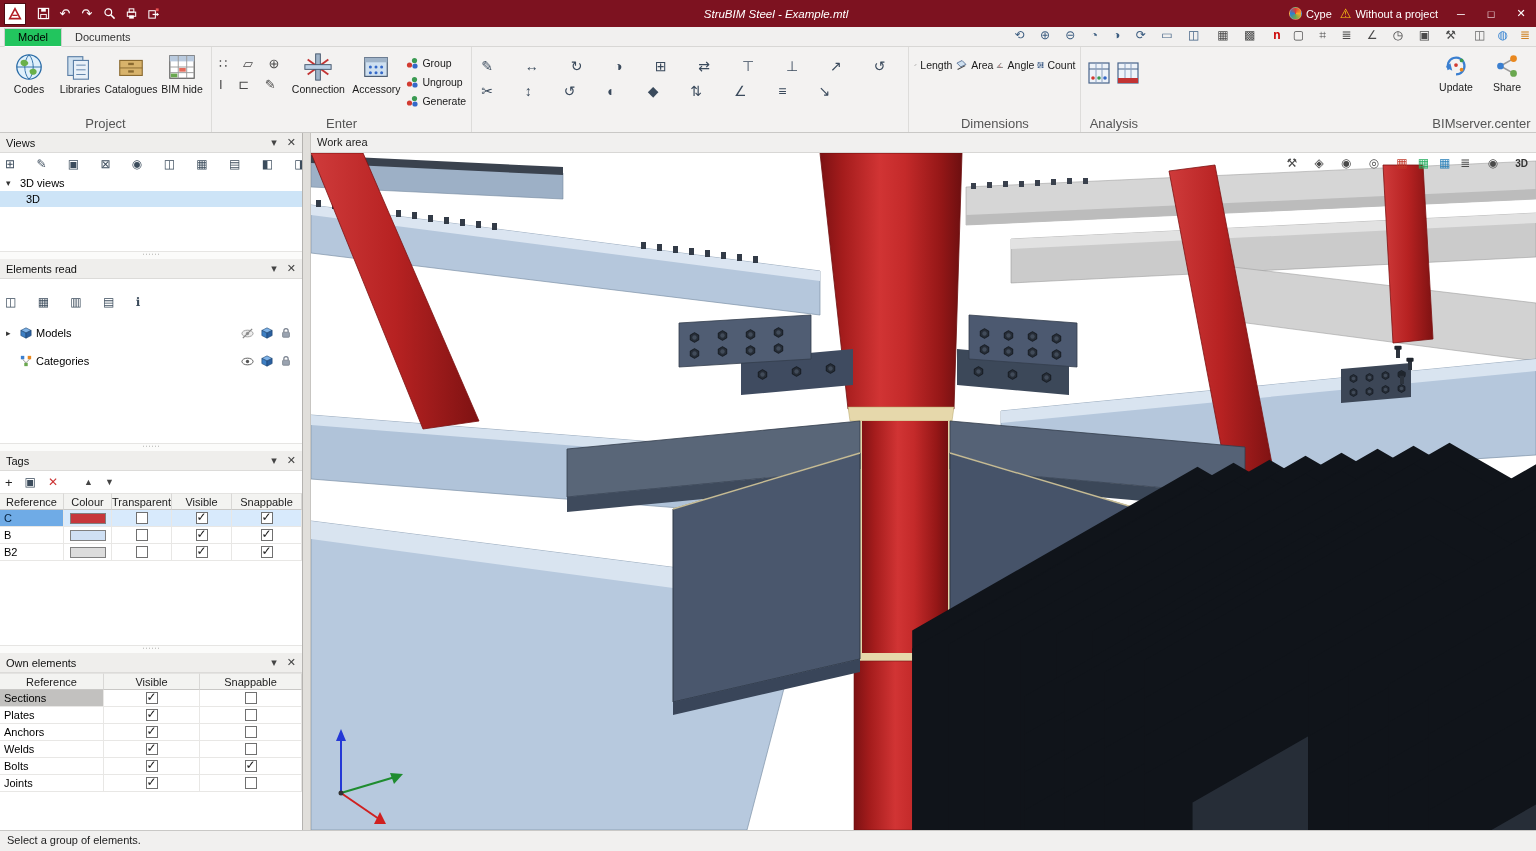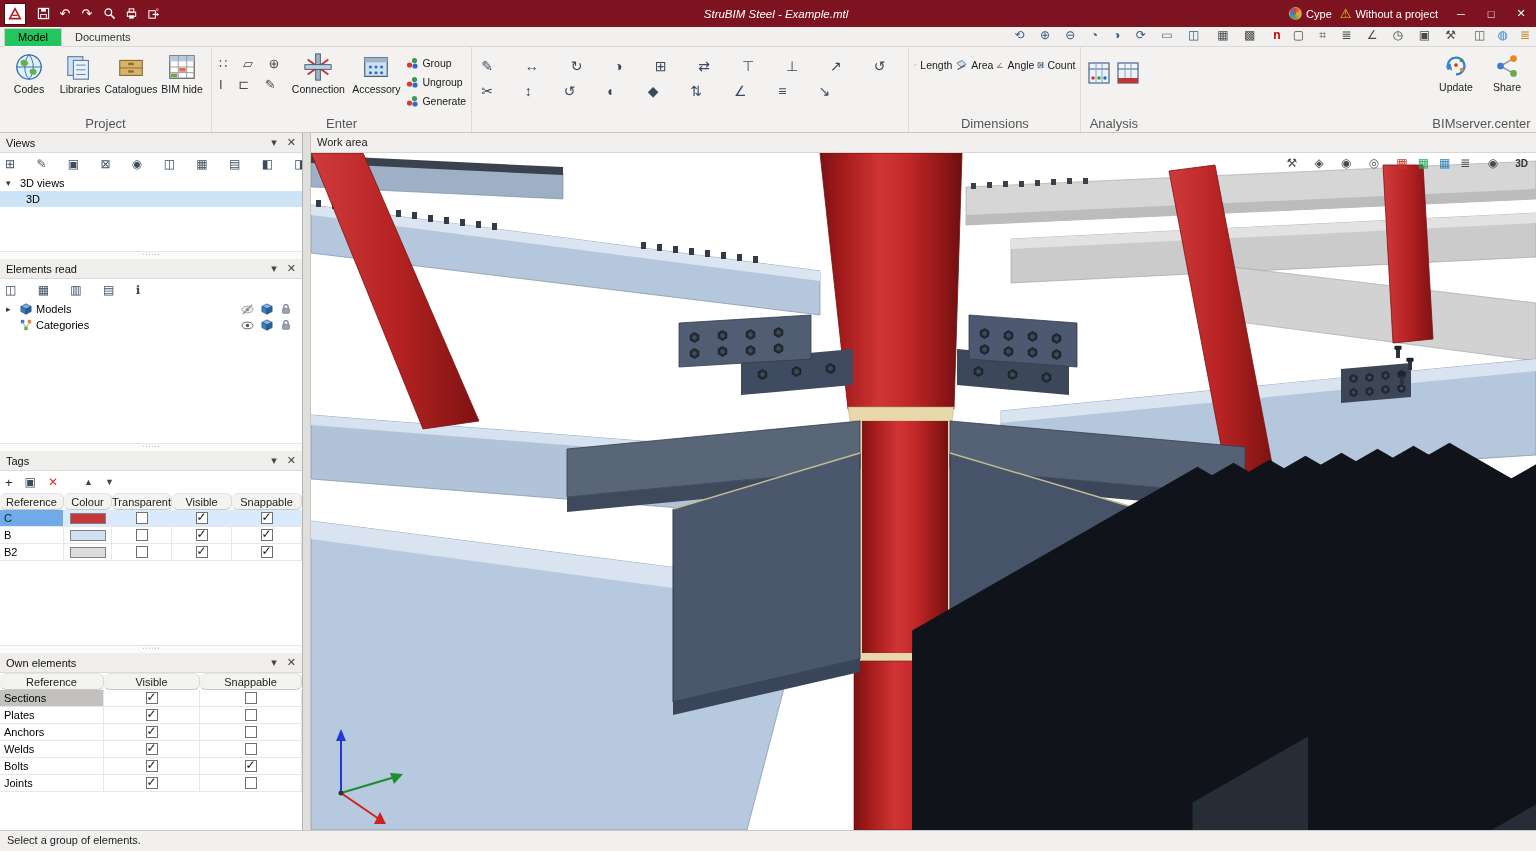--- a/index.html
+++ b/index.html
@@ -54,37 +54,37 @@
   .gutter { width:8px; background:#e1dfdb; border-right:1px solid #c7c5c1; }
   .right-col { flex:1; display:flex; flex-direction:column; min-width:0; }
   .workarea-strip { height:20px; background:#f1f0ef; border-bottom:1px solid #d8d7d5; font-size:11px; color:#222; padding:3px 6px; }
   .viewport { flex:1; position:relative; background:#fff; }
   .viewport svg.scene { position:absolute; inset:0; width:100%; height:100%; display:block; }
   .vp-tools { position:absolute; top:3px; right:8px; display:flex; align-items:center; gap:10px; font-size:12px; color:#555; }
   .vp-3d { font-size:10px; font-weight:bold; color:#333; }
 
   
   .panel { display:flex; flex-direction:column; background:#fff; overflow:hidden; }
-  .p-views { height:126px; } .p-elems { height:192px; } .p-tags { height:202px; } .p-own { height:177px; }
+  .p-views { height:126px; } .p-elems { height:192px;gap:12px; } .p-tags { height:202px; } .p-own { height:177px; }
   .phead { height:20px; background:#efeeec; border-bottom:1px solid #dcdbd9; display:flex; align-items:center; padding:0 6px; font-size:11px; color:#111; flex:none; }
   .phead .hbtns { margin-left:auto; display:flex; gap:10px; color:#444; font-size:11px; }
   .ptools { height:22px; display:flex; align-items:center; padding:0 5px; flex:none; }
   .ptools .glyphs { font-size:12px; letter-spacing:9px; color:#3c4c5c; }
   .trow { height:16px; display:flex; align-items:center; gap:4px; font-size:11px; padding-left:6px; flex:none; }
   .trow.sel { background:#cde4f7; }
   .trow .chev { font-size:9px; color:#333; width:10px; }
   .trow .ricons { margin-left:auto; display:flex; gap:7px; padding-right:10px; align-items:center; }
   .filler { flex:1; }
   .splitter { height:8px; background:#fbfbfa; border-top:1px solid #e6e5e3; text-align:center; font-size:9px; line-height:5px; color:#b2b1af; flex:none; }
 
   
   .tg-head, .tg-row { display:grid; font-size:11px; height:17px; align-items:center; flex:none; }
   .tags-grid { grid-template-columns:64px 48px 60px 60px 1fr; }
   .own-grid { grid-template-columns:104px 96px 1fr; }
-  .tg-head > div { background:#f3f3f1; border-right:1px solid #d9d8d6; border-bottom:1px solid #c9c8c6; border-top:1px solid #e4e3e1; height:100%; display:flex; align-items:center; justify-content:center; color:#222;border-radius:6px; }
+  .tg-head > div { background:#f3f3f1; border-right:1px solid #d9d8d6; border-bottom:1px solid #c9c8c6; border-top:1px solid #e4e3e1; height:100%; display:flex; align-items:center; justify-content:center; color:#222; }
   .tg-row > div { border-right:1px solid #e8e7e5; border-bottom:1px solid #e8e7e5; height:100%; display:flex; align-items:center; justify-content:center; }
   .tg-row .ref { justify-content:flex-start; padding-left:4px; }
   .tg-row.sel > div { background:#d8eafc; }
   .tg-row .ref.refsel { background:#6fabe6; color:#04223f; }
   .tg-row .ref.refgray { background:#c2c1bf; }
   .cb { width:12px; height:12px; border:1px solid #707070; background:#fff; position:relative; display:inline-block; }
   .cb.checked::after { content:"✓"; position:absolute; left:0px; top:-3px; font-size:12px; color:#1a1a1a; }
   .swatch { width:36px; height:11px; border:1px solid #808080; }
 
   

